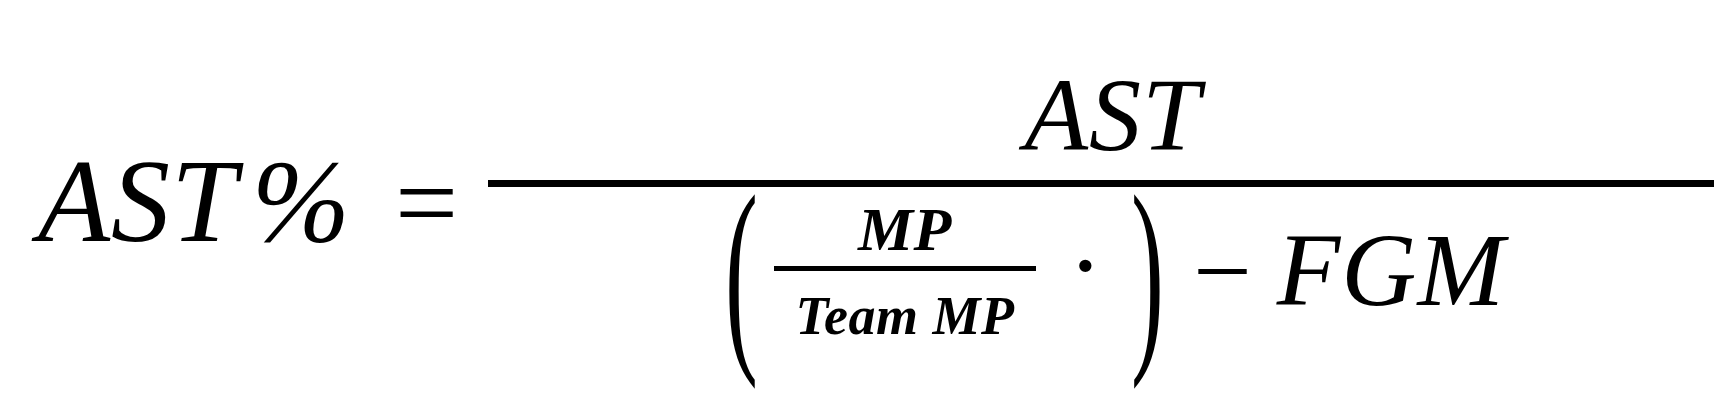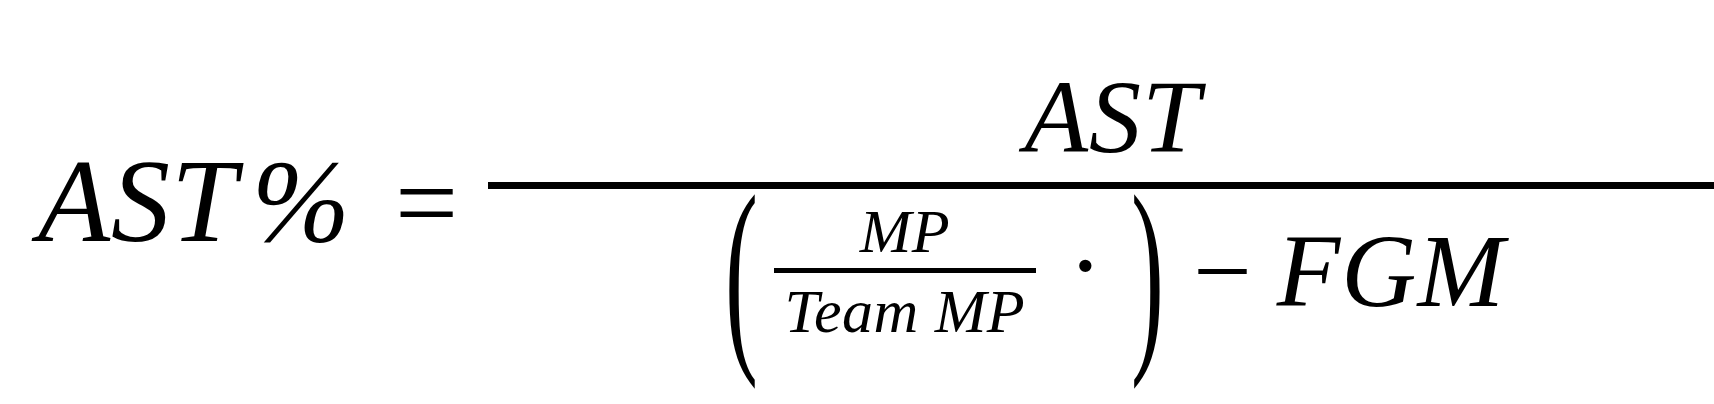--- a/index.html
+++ b/index.html
@@ -101,39 +101,40 @@
     display: inline-block;
     transform: scaleY(2.05) scaleX(0.95);
     transform-origin: center center;
     margin: 0 4px;
   }
 
   
   .frac-inner {
     margin: 0 6px 0 10px;
     min-width: 262px;
+    font-weight: bold;
   }
   .frac-inner > .frac-num {
     font-style: italic;
     font-size: 62px;
     line-height: 1.1;
     letter-spacing: 0.5px;
     padding-bottom: 3px;
   }
   .frac-inner > .bar-inner {
     height: 5px;
     background: #000000;
     width: 100%;
   }
   .frac-inner > .frac-den {
     font-style: italic;
-    font-size: 62px;
+    font-size: 54px;
     line-height: 1.1;
     letter-spacing: 0.5px;
-    padding-top: 4px;
+    padding-top: 16px;
   }
 
   
   .op-dot {
     font-style: normal;
     font-size: 104px;
     line-height: 1;
     margin: 0 22px 0 26px;
     position: relative;
     top: -6px;

